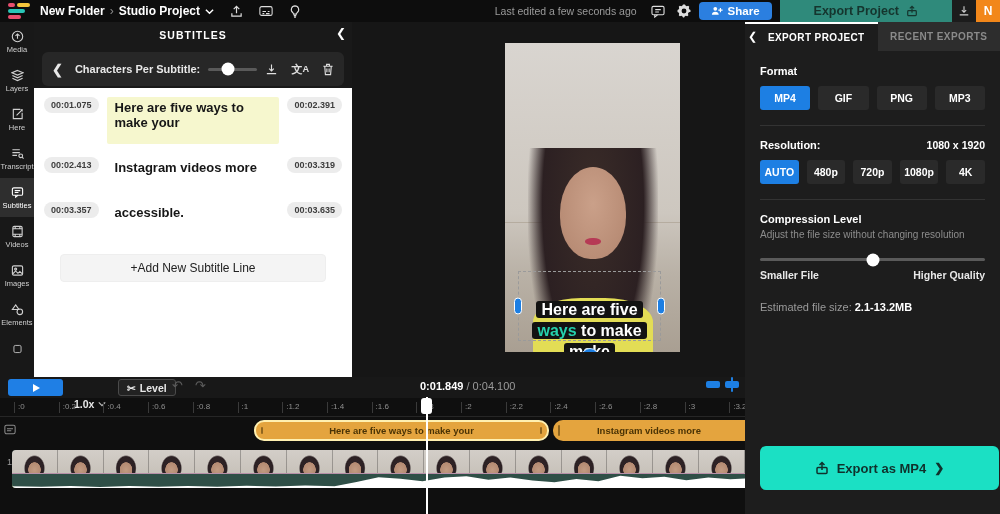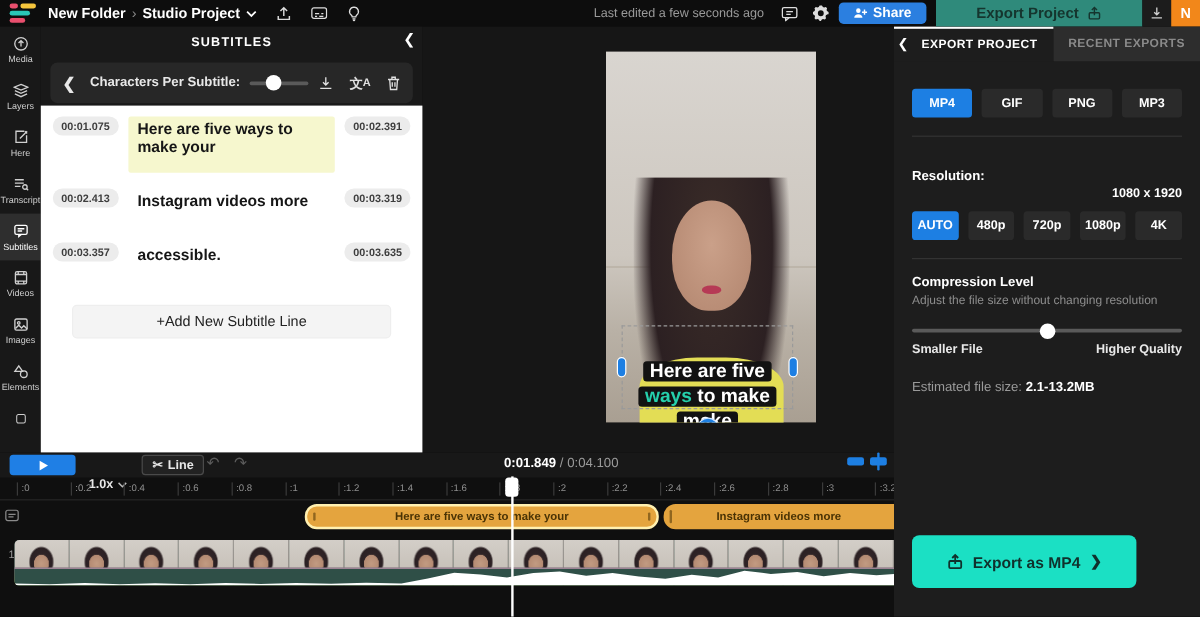--- a/index.html
+++ b/index.html
@@ -77,29 +77,29 @@
   .rp-tab { flex:1; display:flex; align-items:center; justify-content:center; font-size:10px; font-weight:bold; letter-spacing:.4px; cursor:pointer; }
   .rp-tab.active { background:#1d1d1d; color:#fff; border-top:2px solid #fff; padding-left:10px; }
   .rp-tab.inactive { background:#2d2d2d; color:#8a8a8a; }
   .rp-body { padding:14px 15px 0 15px; }
   .rp-label { color:#fff; font-size:11px; font-weight:bold; }
   .opt-row { display:flex; gap:8px; margin-top:9px; }
   .opt-btn { flex:1; height:24px; background:#2a2a2a; color:#fff; border:none; border-radius:3px; font-family:inherit; font-size:10.5px; font-weight:bold; cursor:pointer; }
   .opt-btn.sel { background:#1d7fe3; }
   .divider { height:1px; background:#333; margin:15px 0 13px 0; }
   .res-head { display:flex; justify-content:space-between; align-items:center; }
-  .res-val { color:#fff; font-size:10.5px; font-weight:bold;margin-top:28px; }
+  .res-val { color:#fff; font-size:10.5px; font-weight:bold; }
   .comp-sub { color:#8d8d8d; font-size:10px; margin-top:4px; }
   .comp-slider { position:relative; height:3px; background:#5a5a5a; border-radius:2px; margin-top:18px; cursor:pointer; }
   .comp-slider .knob { position:absolute; top:50%; transform:translate(-50%,-50%); width:13px; height:13px; border-radius:50%; background:#fff; }
   .comp-labels { display:flex; justify-content:space-between; margin-top:8px; }
   .comp-labels span { color:#e8e8e8; font-size:10.5px; font-weight:bold; }
   .estimate { margin-top:20px; font-size:11px; color:#9a9a9a; }
   .estimate b { color:#fff; margin-left:3px; }
-  .export-cta { position:absolute; left:15px; bottom:24px; width:187px; height:44px; background:#1be0c4; border:none; border-radius:6px; color:#10312c; font-family:inherit; font-size:13px; font-weight:bold; display:flex; align-items:center; justify-content:center; gap:8px; cursor:pointer; }
+  .export-cta { position:absolute; left:15px; bottom:24px; width:239px; height:44px; background:#1be0c4; border:none; border-radius:6px; color:#10312c; font-family:inherit; font-size:13px; font-weight:bold; display:flex; align-items:center; justify-content:center; gap:8px; cursor:pointer; }
 
   
   .timeline { position:absolute; left:0; top:377px; width:745px; height:137px; background:#0f0f0f; z-index:15; }
   .tl-controls { position:relative; height:21px; background:#181818; display:flex; align-items:center; }
   .play-btn { position:absolute; left:8px; top:2px; width:55px; height:17px; background:#1f7fe5; border:none; border-radius:3px; color:#fff; cursor:pointer; display:flex; align-items:center; justify-content:center; }
   .speed { position:absolute; left:74px; top:18px; height:17px; display:flex; align-items:center; gap:4px; color:#e8e8e8; font-size:10.5px; font-weight:bold; cursor:pointer; }
   .split-btn { position:absolute; left:118px; top:2px; height:17px; padding:0 8px; background:#222; border:1px solid #4a4a4a; border-radius:3px; color:#e8e8e8; font-family:inherit; font-size:10.5px; font-weight:bold; display:flex; align-items:center; gap:4px; cursor:pointer; }
   .undo-redo { position:absolute; left:172px; top:1px; color:#5c5c5c; font-size:13px; display:flex; gap:12px; }
   .undo-redo span { cursor:pointer; }
   .tl-time { position:absolute; left:420px; top:3px; font-size:11px; color:#9a9a9a; }
@@ -339,20 +339,21 @@
   </div>
 </div>
 
 <div class="right-panel">
   <div class="rp-tabs">
     <span class="rp-collapse">❮</span>
     <div class="rp-tab active">EXPORT PROJECT</div>
     <div class="rp-tab inactive">RECENT EXPORTS</div>
   </div>
   <div class="rp-body">
+    <div class="rp-label">Format</div>
     <div class="opt-row">
       <button class="opt-btn sel">MP4</button>
       <button class="opt-btn">GIF</button>
       <button class="opt-btn">PNG</button>
       <button class="opt-btn">MP3</button>
     </div>
     <div class="divider"></div>
     <div class="res-head">
       <span class="rp-label">Resolution:</span>
       <span class="res-val">1080 x 1920</span>
@@ -396,21 +397,21 @@
         </svg>
     </button>
     <div class="speed">
       <span>1.0x</span>
       <svg width="8" height="8" viewBox="0 0 10 10">
           <path d="M1 3l4 4 4-4" fill="none" stroke="#bbb" stroke-width="1.5"></path>
         </svg>
     </div>
     <button class="split-btn">
       <span>✂</span>
-      <span>Line</span>
+      <span>Level</span>
     </button>
     <div class="undo-redo">
       <span>↶</span>
       <span>↷</span>
     </div>
     <div class="tl-time"><b>0:01.849</b><span> / 0:04.100</span></div>
     <div class="tl-zoom">
       <span class="zbtn"></span>
       <span class="zbtn plus"></span>
     </div>

